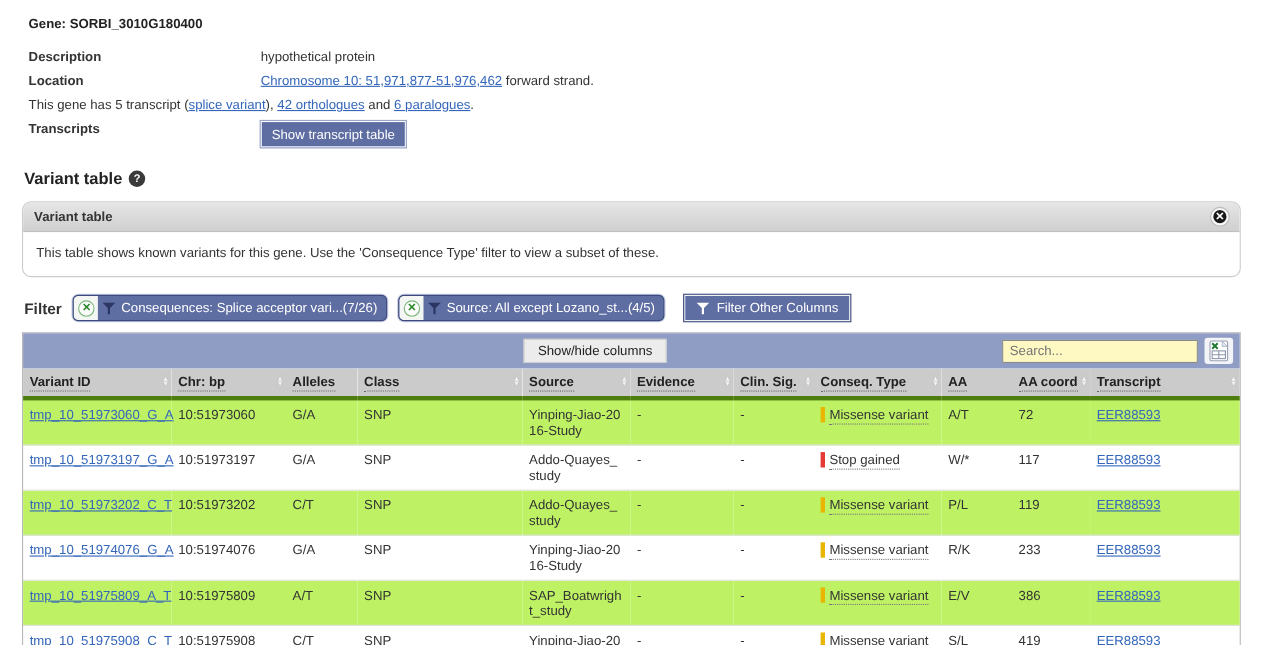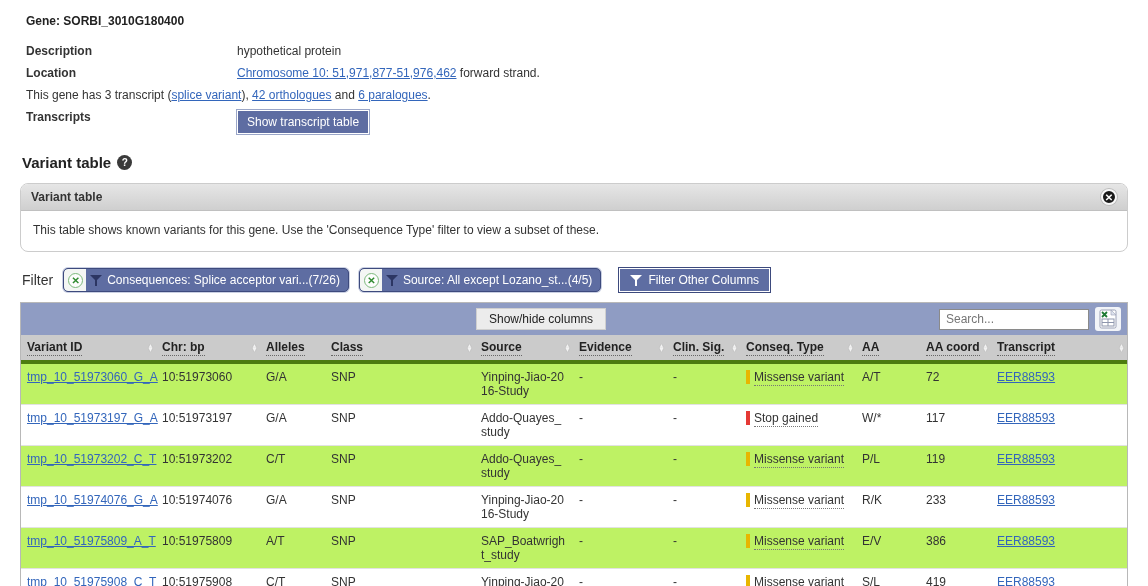--- a/index.html
+++ b/index.html
@@ -31,40 +31,40 @@
   .panel { border:1px solid #ccc; border-radius:8px; overflow:hidden; margin-bottom:14px; background:#fff; }
   .panel-header { background:linear-gradient(#e6e6e6,#cfcfcf); border-bottom:1px solid #c0c0c0;
     padding:5px 10px; font-size:12px; font-weight:bold; display:flex; justify-content:space-between; align-items:center; }
   .close-icon { width:16px; height:16px; background:#1a1a1a; color:#fff; border-radius:50%;
     display:inline-flex; align-items:center; justify-content:center; font-size:10px; font-weight:bold;
     border:2px solid #f8f8f8; box-shadow:0 0 0 1px #bbb; cursor:pointer; }
   .panel-body { padding:12px 12px 14px 12px; font-size:12px; color:#333; }
 
   
   .filter-row { display:flex; align-items:center; gap:10px; margin:16px 0 10px 2px; }
-  .filter-label { font-size:14px; font-weight:normal; color:#333; }
+  .filter-label { font-size:14px; font-weight:bold; color:#333; }
   .chip { display:inline-flex; align-items:center; background:#5e6da2; border:1px solid #3d4a7d;
     border-radius:5px; overflow:hidden; cursor:pointer; box-shadow:0 0 0 1px #c9cfe2; }
   .chip-x-wrap { background:#f4f6f4; align-self:stretch; display:flex; align-items:center;
     padding:2px 3px 2px 4px; border-radius:4px 0 0 4px; }
   .green-x { width:15px; height:15px; border-radius:50%; background:#fdfdfd; border:1px solid #7cb87c;
     color:#2f8a2f; font-size:10px; font-weight:bold; display:inline-flex; align-items:center; justify-content:center; }
   .chip .funnel { margin:0 5px 0 4px; }
   .chip-text { color:#fff; font-size:12px; padding:4px 8px 4px 0; white-space:nowrap; }
   .btn-filter-other { display:inline-flex; align-items:center; gap:6px; background:#5e6da2; color:#fff;
     font-size:12px; padding:4px 10px; border:1px solid #fff; outline:1px solid #3d4a7d; cursor:pointer; margin-left:8px; }
 
   
   .table-wrap { border:1px solid #b8b8b8; background:#fff; }
   .toolbar { background:#8f9cc3; height:32px; display:flex; align-items:center; padding:0 6px; position:relative; }
   .showhide-btn { position:absolute; left:455px; background:#ececec; border:1px solid #cfcfcf;
     font-size:12px; color:#222; padding:3px 12px; cursor:pointer; font-family:"Liberation Sans", sans-serif; }
   .toolbar-right { margin-left:auto; display:flex; align-items:center; gap:6px; }
-  .search-input { width:150px; height:21px; border:1px solid #8a8a8a; font-size:12px; padding:2px 6px;
-    font-family:"Liberation Sans", sans-serif; color:#333; background:#ffffff; }
+  .search-input { width:178px; height:21px; border:1px solid #8a8a8a; font-size:12px; padding:2px 6px;
+    font-family:"Liberation Sans", sans-serif; color:#333; background:#fef9c3; }
   .export-icon { width:26px; height:24px; background:#f2f4f8; border-radius:3px; display:flex;
     align-items:center; justify-content:center; cursor:pointer; }
 
   table.variants { width:100%; border-collapse:collapse; font-size:12px; table-layout:fixed; }
   table.variants th { background:#cbcbcb; text-align:left; font-weight:bold; color:#222;
     padding:5px 6px 6px 6px; border-bottom:4px solid #4d7c0f; cursor:pointer; position:relative; white-space:nowrap; overflow:hidden; }
   th .th-label { border-bottom:1px dotted #666; padding-bottom:1px; }
   .sort { position:absolute; right:2px; top:50%; transform:translateY(-50%); display:flex; flex-direction:column; line-height:4.5px; }
   .sort i { font-style:normal; font-size:7px; color:#f2f2f2; text-shadow:0 0 1px #999; }
   table.variants td { padding:6px 6px; vertical-align:top; color:#333; border-top:1px solid #e2e2e2; }
@@ -87,21 +87,21 @@
       <div class="info-value">hypothetical protein</div>
     </div>
     <div class="info-row">
       <div class="info-label">Location</div>
       <div class="info-value">
         <a class="lnk">Chromosome 10: 51,971,877-51,976,462</a><span> forward strand.</span>
       </div>
     </div>
     <div class="info-row">
       <div class="info-value">
-        <span>This gene has 3 transcript (</span><a class="lnk">splice variant</a><span>), </span><a class="lnk">42 orthologues</a><span> and </span><a class="lnk">6 paralogues</a><span>.</span>
+        <span>This gene has 5 transcript (</span><a class="lnk">splice variant</a><span>), </span><a class="lnk">42 orthologues</a><span> and </span><a class="lnk">6 paralogues</a><span>.</span>
       </div>
     </div>
     <div class="info-row">
       <div class="info-label">Transcripts</div>
       <div class="info-value">
         <button class="btn-blue">Show transcript table</button>
       </div>
     </div>
   </div>
 

